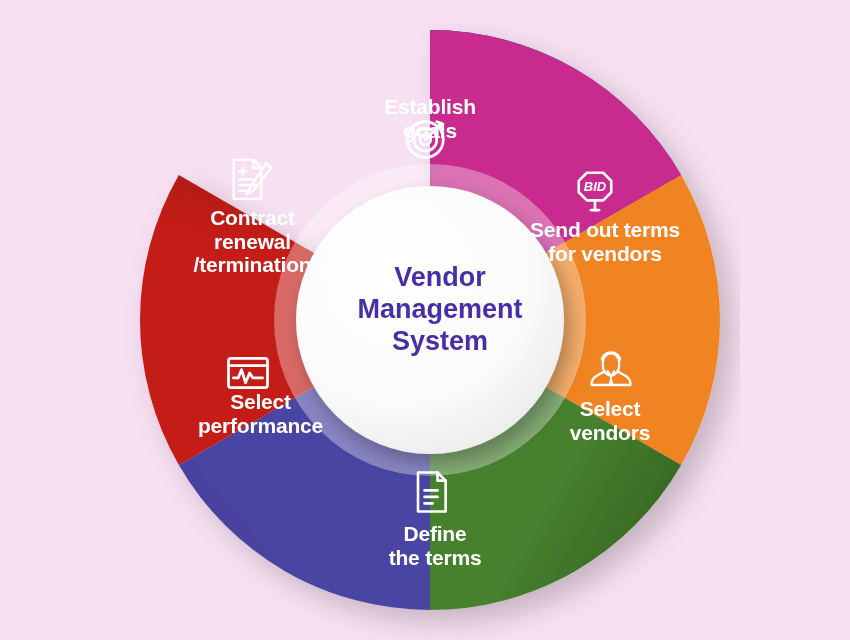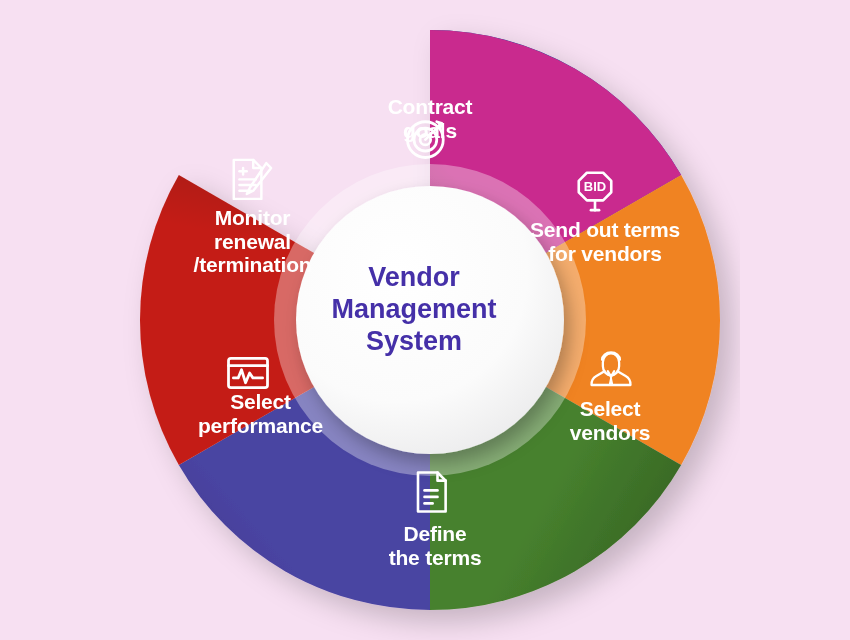--- a/index.html
+++ b/index.html
@@ -42,25 +42,26 @@
     text-align: center;
     letter-spacing: -0.2px;
     white-space: pre-line;
     pointer-events: none;
   }
   .seg-icon {
     position: absolute;
     width: 52px;
     height: 52px;
     pointer-events: none;
+    font-style: italic;
   }
   .seg-icon svg { display:block; width:100%; height:100%; }
   #hub-text {
     position: absolute;
-    left: 314px;
+    left: 340px;
     top: 262px;
     width: 200px;
     text-align: center;
     color: #4530a8;
     font-weight: bold;
     font-size: 27px;
     line-height: 1.18;
     white-space: pre-line;
     pointer-events: none;
   }
@@ -189,36 +190,36 @@
         <path d="M36 6 v10 h10"></path>
         <path d="M19 20 h9"></path>
         <path d="M23.5 16 v8"></path>
         <path d="M19 30 h20"></path>
         <path d="M19 37 h20"></path>
         <path d="M19 44 h14"></path>
         <path d="M52 10 L58 16 L36 44 L28 48 L32 40 Z" fill="none"></path>
       </svg>
     </div>
 
-    <div class="seg-label" style="left:210px; top:95px; width:200px;">Contract
+    <div class="seg-label" style="left:210px; top:95px; width:200px;">Establish
 goals</div>
 
     <div class="seg-label" style="left:385px; top:218px; width:200px;">Send out terms
 for vendors</div>
 
     <div class="seg-label" style="left:395px; top:397px; width:190px;">Select
 vendors</div>
 
     <div class="seg-label" style="left:215px; top:522px; width:200px;">Define
 the terms</div>
 
     <div class="seg-label" style="left:33px; top:390px; width:215px;">Select
 performance</div>
 
-    <div class="seg-label" style="left:20px; top:206px; width:225px;">Monitor
+    <div class="seg-label" style="left:20px; top:206px; width:225px;">Contract
 renewal
 /termination</div>
 
   </div>
 
   <div id="hub-text">Vendor
 Management
 System</div>
 
 </div>

